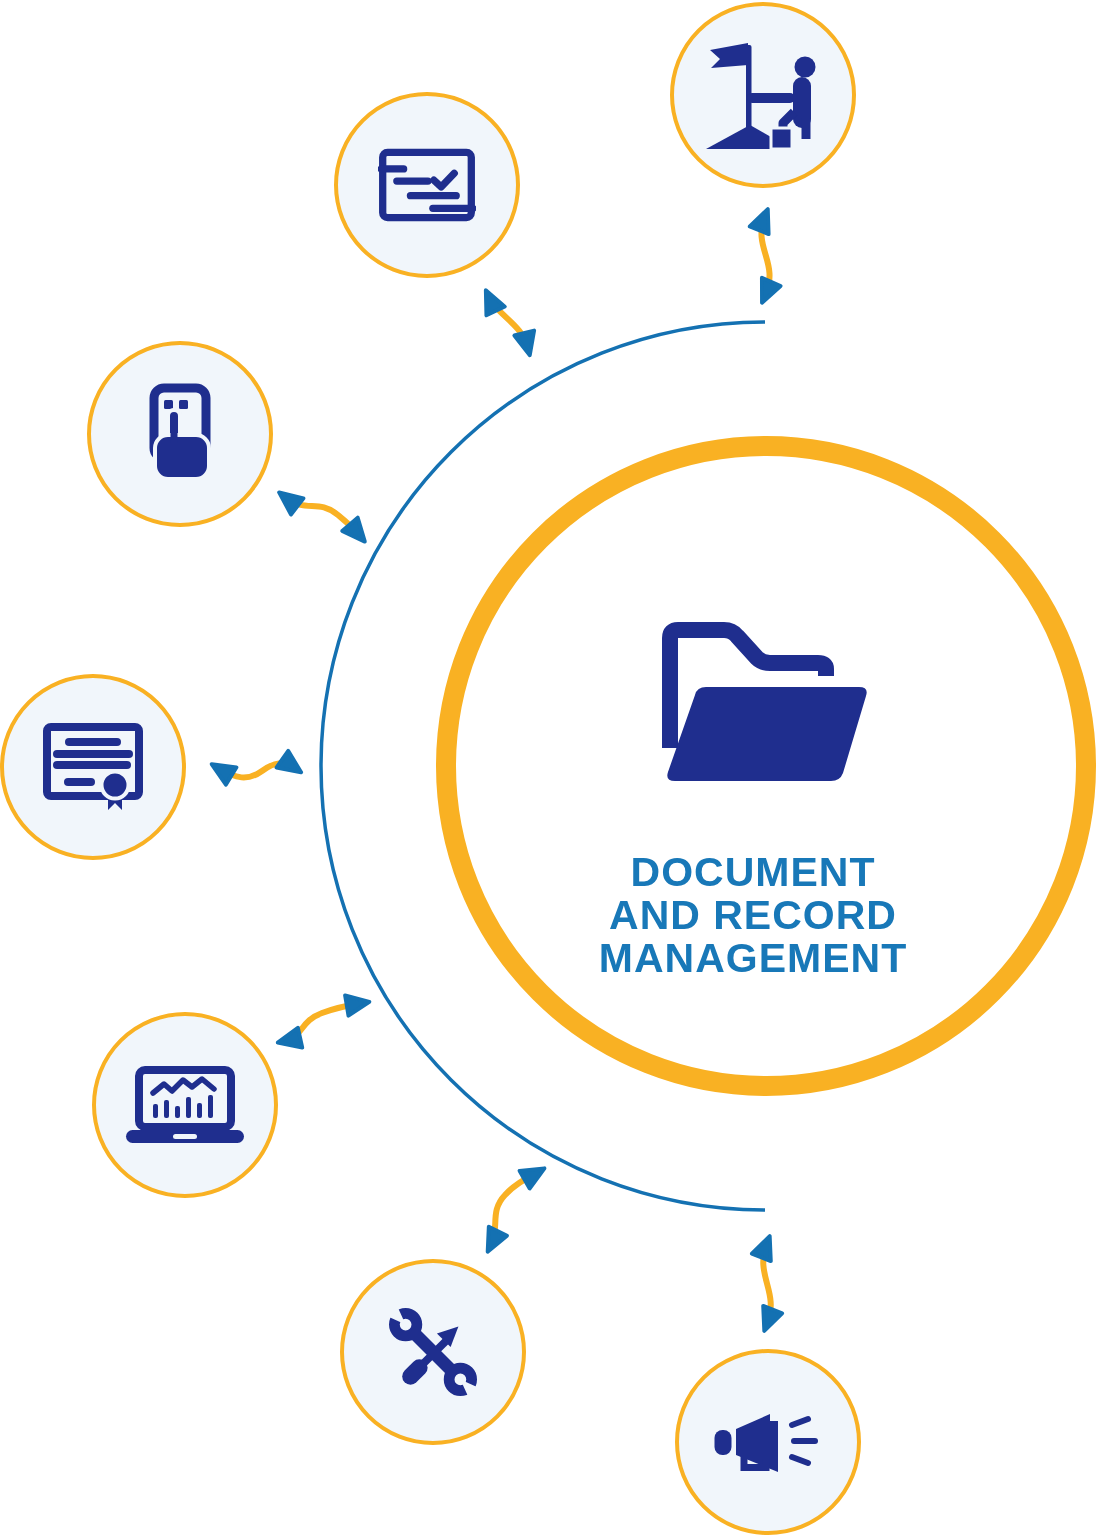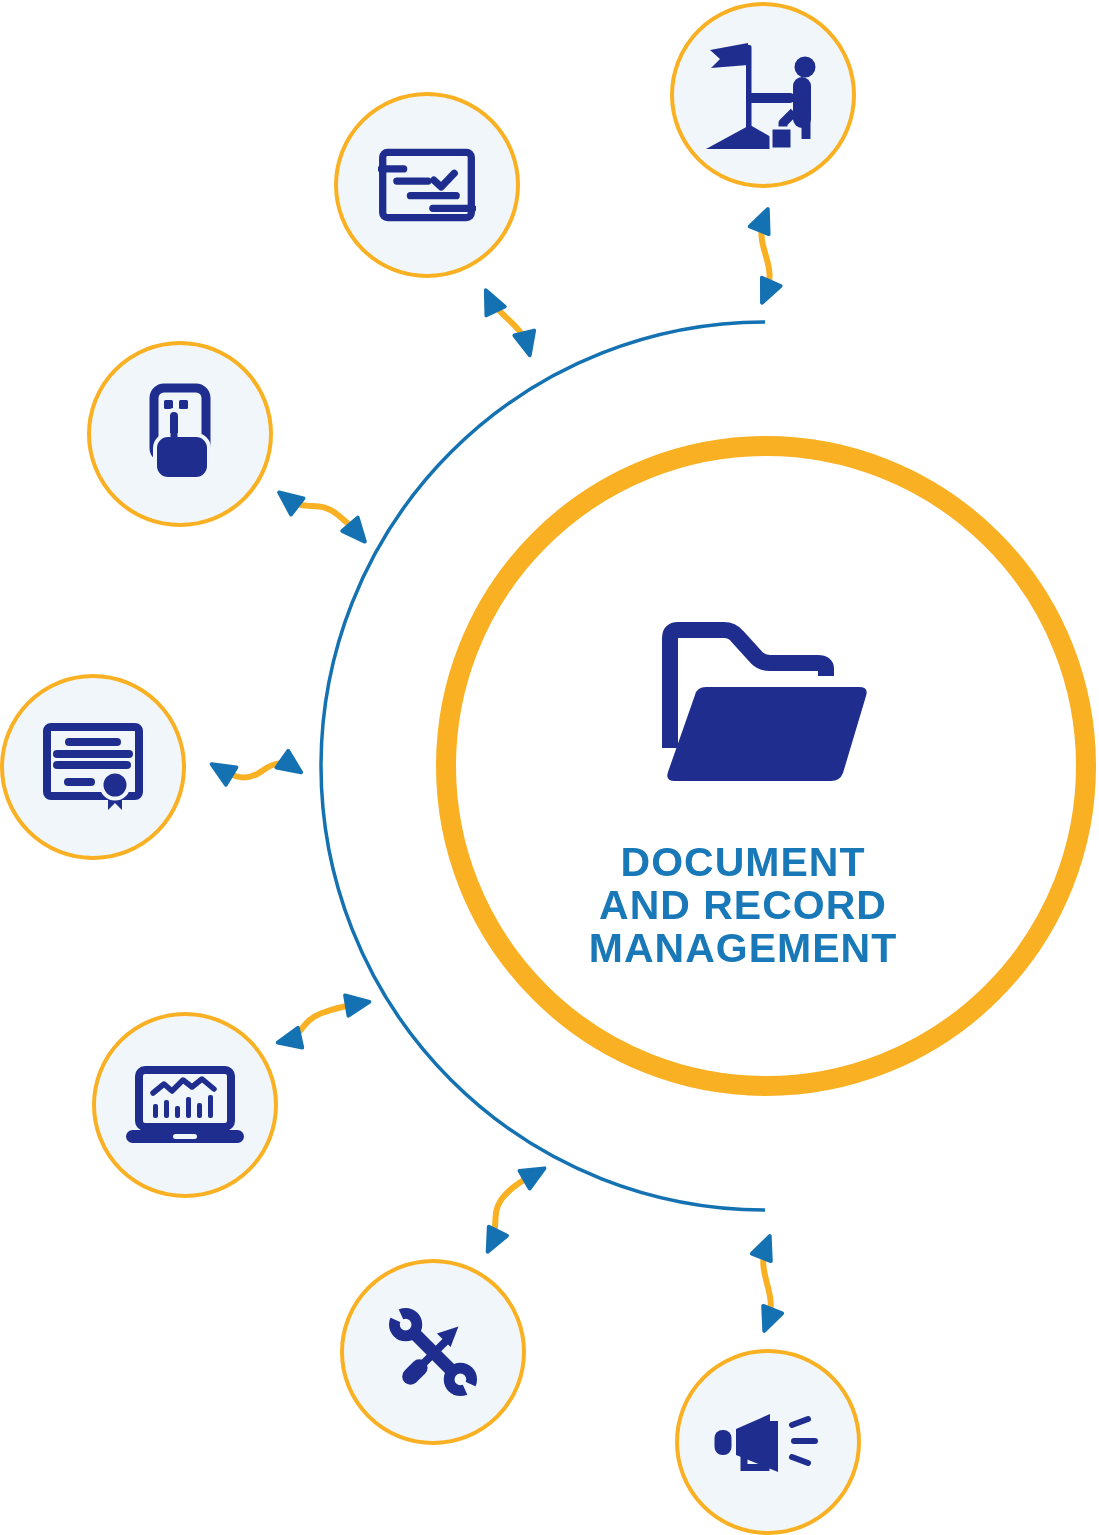--- a/index.html
+++ b/index.html
@@ -24,21 +24,21 @@
   .node-analytics{left:92px;top:1012px;}
   .node-tools{left:340px;top:1259px;}
   .node-announcement{left:675px;top:1349px;}
   .center-node{
     position:absolute;left:436px;top:436px;width:660px;height:660px;
     border-radius:50%;border:20px solid var(--accent-amber,#F9B123);
     background:#ffffff;box-sizing:border-box;
   }
   .folder{position:absolute;left:662px;top:622px;}
   .title{
-    position:absolute;left:441px;top:839px;width:600px;margin:2px;
+    position:absolute;left:441px;top:839px;width:600px;margin:12px;
     text-align:center;font-weight:bold;font-size:41px;line-height:43px;
     letter-spacing:1px;color:var(--title-blue,#1878B8);white-space:pre-line;
   }
   .ink{fill:var(--icon-navy,#1F2E8E);}
   .ink-s{stroke:var(--icon-navy,#1F2E8E);fill:none;}
   .bg-fill{fill:var(--node-fill,#F1F6FB);}
   .bg-stroke{stroke:var(--node-fill,#F1F6FB);}
 </style>
 </head>
 <body>

